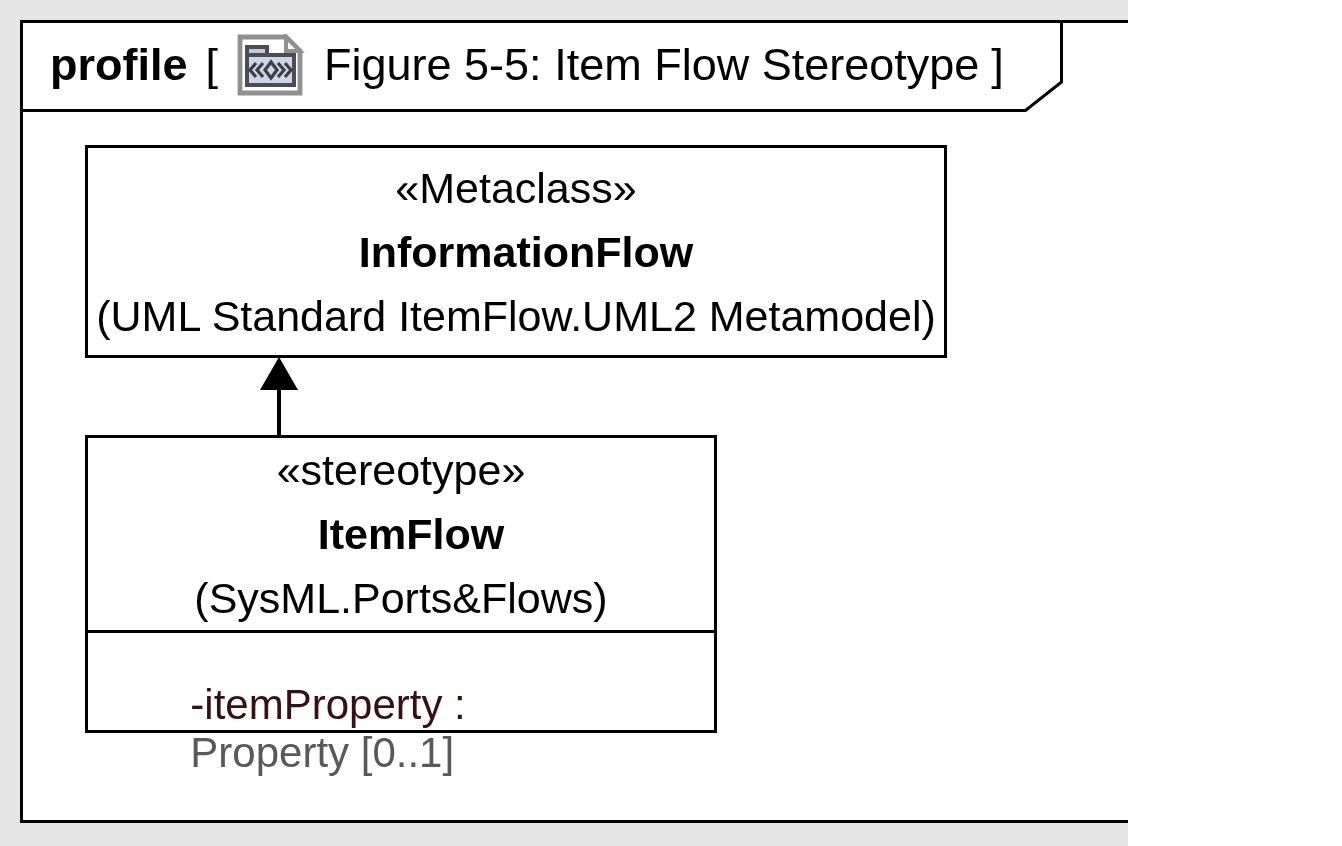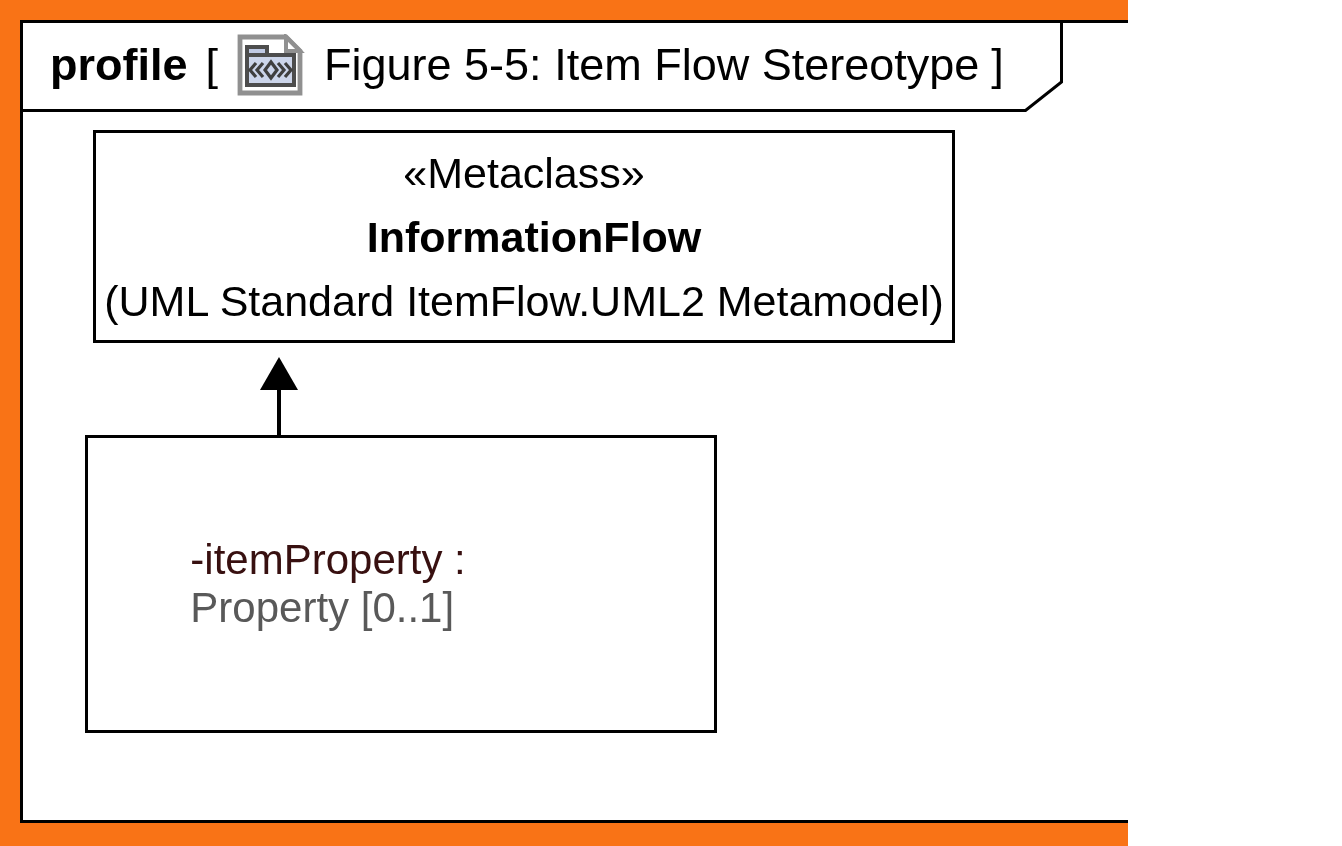--- a/index.html
+++ b/index.html
@@ -4,21 +4,21 @@
 <style>
   html, body {
     margin: 0;
     padding: 0;
     background: #ffffff;
   }
   .canvas {
     position: relative;
     width: 1128px;
     height: 846px;
-    background: #f97316;
+    background: #e5e5e5;
     overflow: hidden;
     font-family: "Liberation Sans", sans-serif;
     color: #000000;
   }
 
   
   .frame {
     position: absolute;
     left: 20px; top: 20px;
     width: 1300px; height: 803px;
@@ -49,26 +49,25 @@
   .tab-content .nm { }
 
   
   .class-box {
     position: absolute;
     border: 3px solid #000;
     box-sizing: border-box;
     background: #ffffff;
   }
   .metaclass-box {
-    left: 85px; top: 130px;
+    left: 85px; top: 145px;
     width: 862px; height: 213px;
     display: flex;
     flex-direction: column;
     justify-content: center;
-    margin-left: 8px;
   }
   .itemflow-box {
     left: 85px; top: 435px;
     width: 632px; height: 298px;
     display: flex;
     flex-direction: column;
   }
   .compartment.head {
     height: 212px;
     border-bottom: 3px solid #000;
@@ -143,20 +142,25 @@
     <div class="cline name">InformationFlow</div>
     <div class="cline pkg">(UML Standard ItemFlow.UML2 Metamodel)</div>
   </div>
 
   <svg class="ext-arrow" viewBox="0 0 46 82">
     <polygon points="22,1 41,34 3,34" fill="#000000"></polygon>
     <line x1="22" y1="33" x2="22" y2="82" stroke="#000000" stroke-width="4"></line>
   </svg>
 
   <div class="class-box itemflow-box">
+    <div class="compartment head">
+      <div class="cline stereo">«stereotype»</div>
+      <div class="cline name">ItemFlow</div>
+      <div class="cline pkg">(SysML.Ports&amp;Flows)</div>
+    </div>
     <div class="compartment attrs">
       <div class="attr-line">
         <span class="attr-name">-itemProperty : </span>
         <span class="attr-type">Property [0..1]</span>
       </div>
     </div>
   </div>
 
 </div>
 

